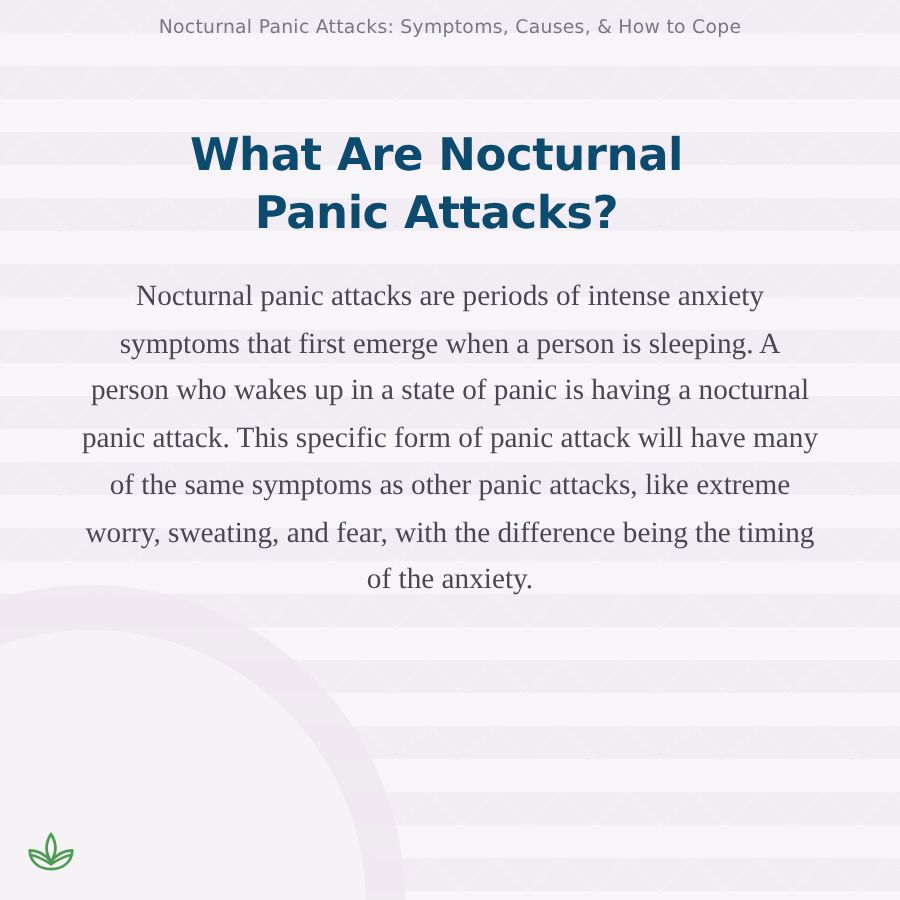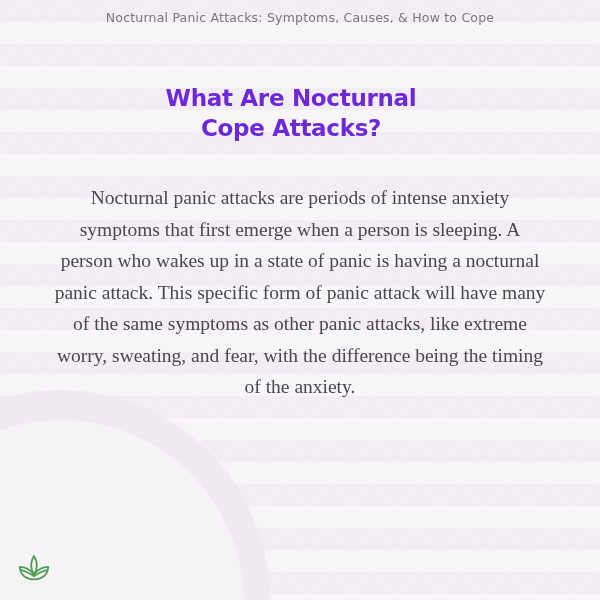--- a/index.html
+++ b/index.html
@@ -77,22 +77,22 @@
     letter-spacing: 0.2px;
     font-family: "DejaVu Sans", sans-serif;
   }
 
   .headline {
     position: absolute;
     top: 84px;
     left: 50px;
     right: 68px;
     text-align: center;
-    color: #6d28d9;
-    font-size: 23px;
+    color: #0c4a6e;
+    font-size: 30px;
     font-weight: bold;
     line-height: 1.30;
     font-family: "DejaVu Sans", sans-serif;
     letter-spacing: -0.3px;
   }
 
   .body-text {
     position: absolute;
     top: 182px;
     left: 52px;
@@ -119,21 +119,21 @@
 <div class="card">
   <div class="bg-texture"></div>
   <div class="corner-arc"></div>
   <div class="corner-arc-inner"></div>
 
   <div class="content">
     <div class="eyebrow">Nocturnal Panic Attacks: Symptoms, Causes, &amp; How to Cope</div>
 
     <div class="headline">
       <div>What Are Nocturnal</div>
-      <div>Cope Attacks?</div>
+      <div>Panic Attacks?</div>
     </div>
 
     <div class="body-text">Nocturnal panic attacks are periods of intense anxiety symptoms that first emerge when a person is sleeping. A person who wakes up in a state of panic is having a nocturnal panic attack. This specific form of panic attack will have many of the same symptoms as other panic attacks, like extreme worry, sweating, and fear, with the difference being the timing of the anxiety.</div>
   </div>
 
   <svg class="logo" viewBox="0 0 48 48" aria-hidden="true">
     <g fill="none" stroke="#4e9b52" stroke-width="2.2" stroke-linecap="round" stroke-linejoin="round">
       <path d="M24 40 C13 40 7 33 7 25 C14 25 20 29 24 34 C28 29 34 25 41 25 C41 33 35 40 24 40 Z"></path>
       <path d="M24 34 C20 28 19 20 24 12 C29 20 28 28 24 34 Z"></path>
       <path d="M24 36 C19 33 14 30 9 29"></path>

